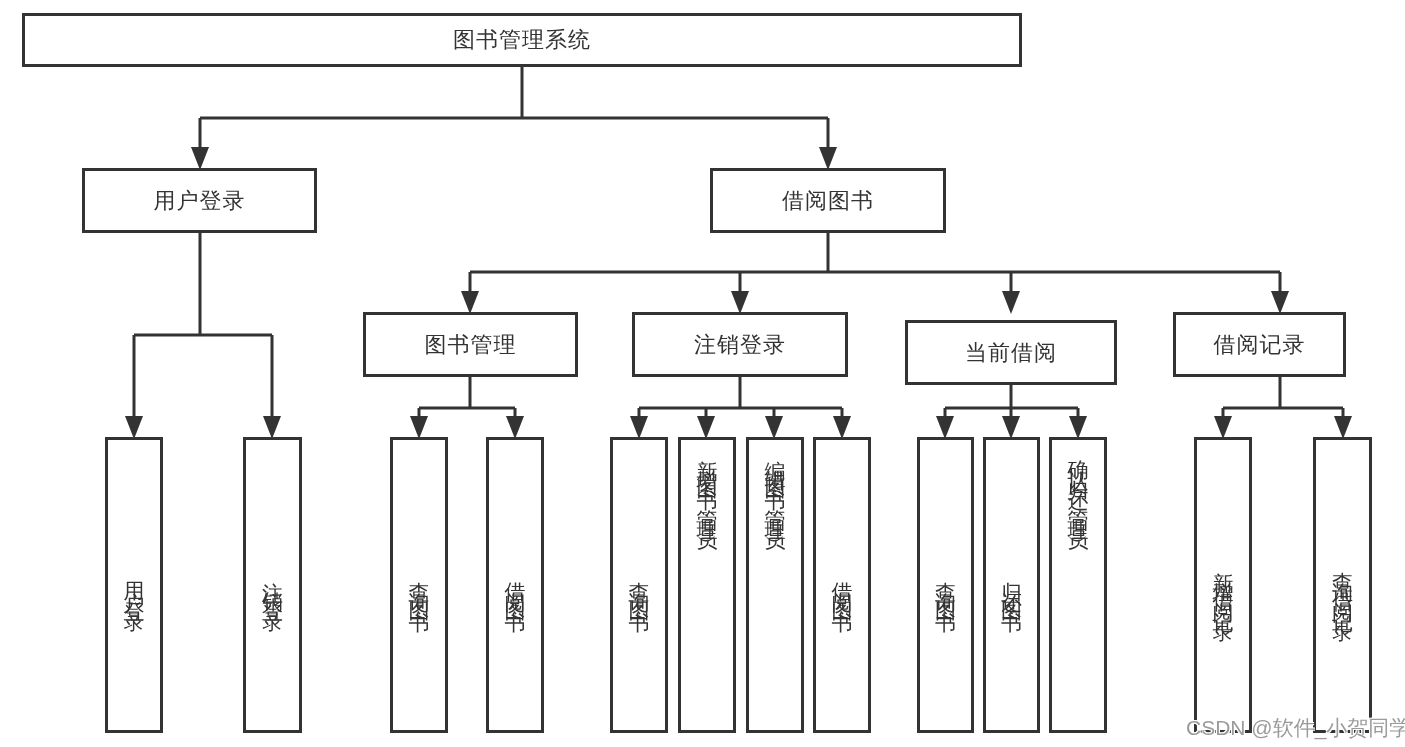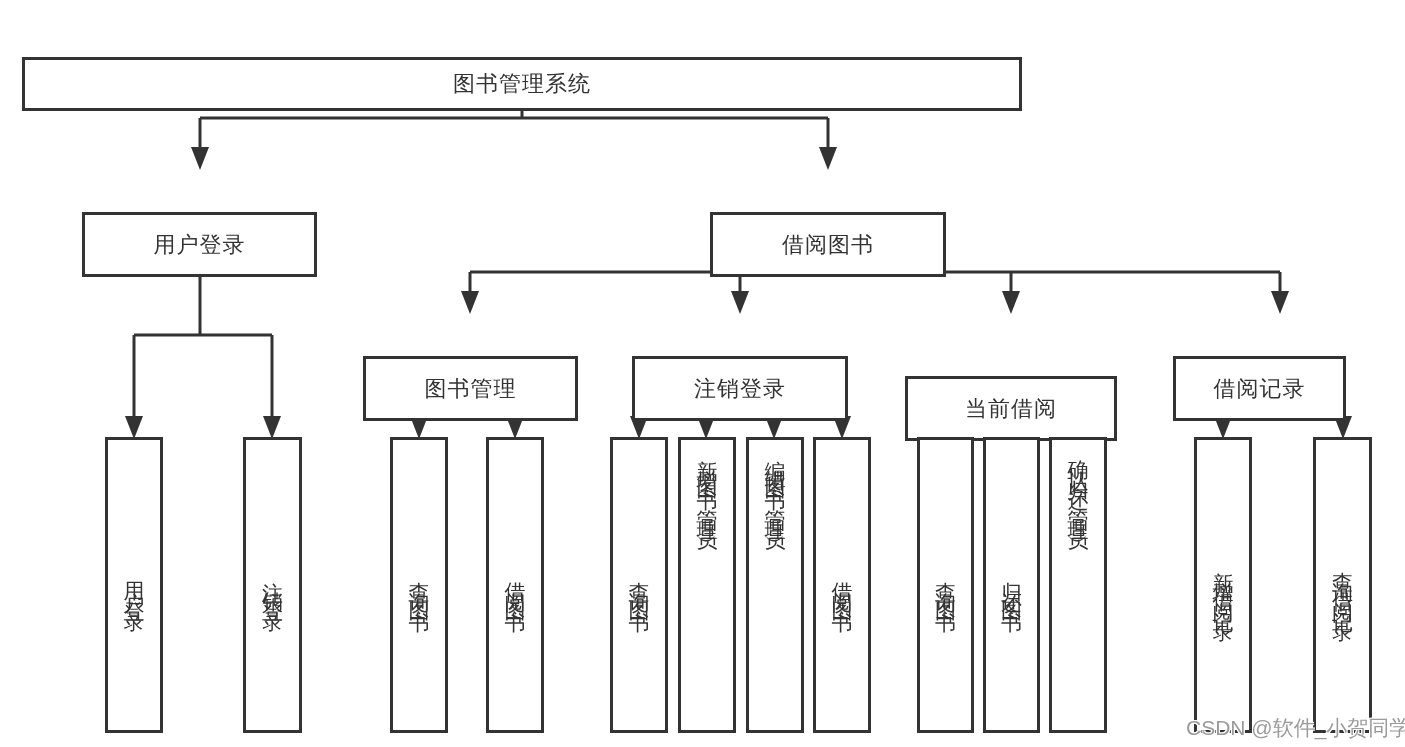--- a/index.html
+++ b/index.html
@@ -23,21 +23,21 @@
     position:absolute;
     box-sizing:border-box;
     background:#fff;
     border:3px solid var(--line);
     display:flex;
     align-items:center;
     justify-content:center;
     color:var(--text);
     z-index:1;
   }
-  .hbox{font-size:22px;letter-spacing:1px;margin-top:44px;}
+  .hbox{font-size:22px;letter-spacing:1px;}
   .leaf .vlbl{
     writing-mode:vertical-rl;
     text-orientation:mixed;
     font-size:21px;
     line-height:1.05;
     letter-spacing:10px;
     color:var(--text);
   }
   .leaf.top{align-items:flex-start;padding-top:3px;}
   .watermark{
@@ -141,21 +141,21 @@
   <div class="box hbox" style="left:710px;top:168px;width:236px;height:65px">
     <span>借阅图书</span>
   </div>
 
   <div class="box hbox" style="left:363px;top:312px;width:215px;height:65px">
     <span>图书管理</span>
   </div>
   <div class="box hbox" style="left:632px;top:312px;width:216px;height:65px">
     <span>注销登录</span>
   </div>
-  <div class="box hbox" style="left:905px;top:332px;width:212px;height:65px">
+  <div class="box hbox" style="left:905px;top:320px;width:212px;height:65px">
     <span>当前借阅</span>
   </div>
   <div class="box hbox" style="left:1173px;top:312px;width:173px;height:65px">
     <span>借阅记录</span>
   </div>
 
   <div class="box leaf" style="left:105px;top:437px;width:58px;height:296px">
     <span class="vlbl">用户登录</span>
   </div>
   <div class="box leaf" style="left:243px;top:437px;width:59px;height:296px">

